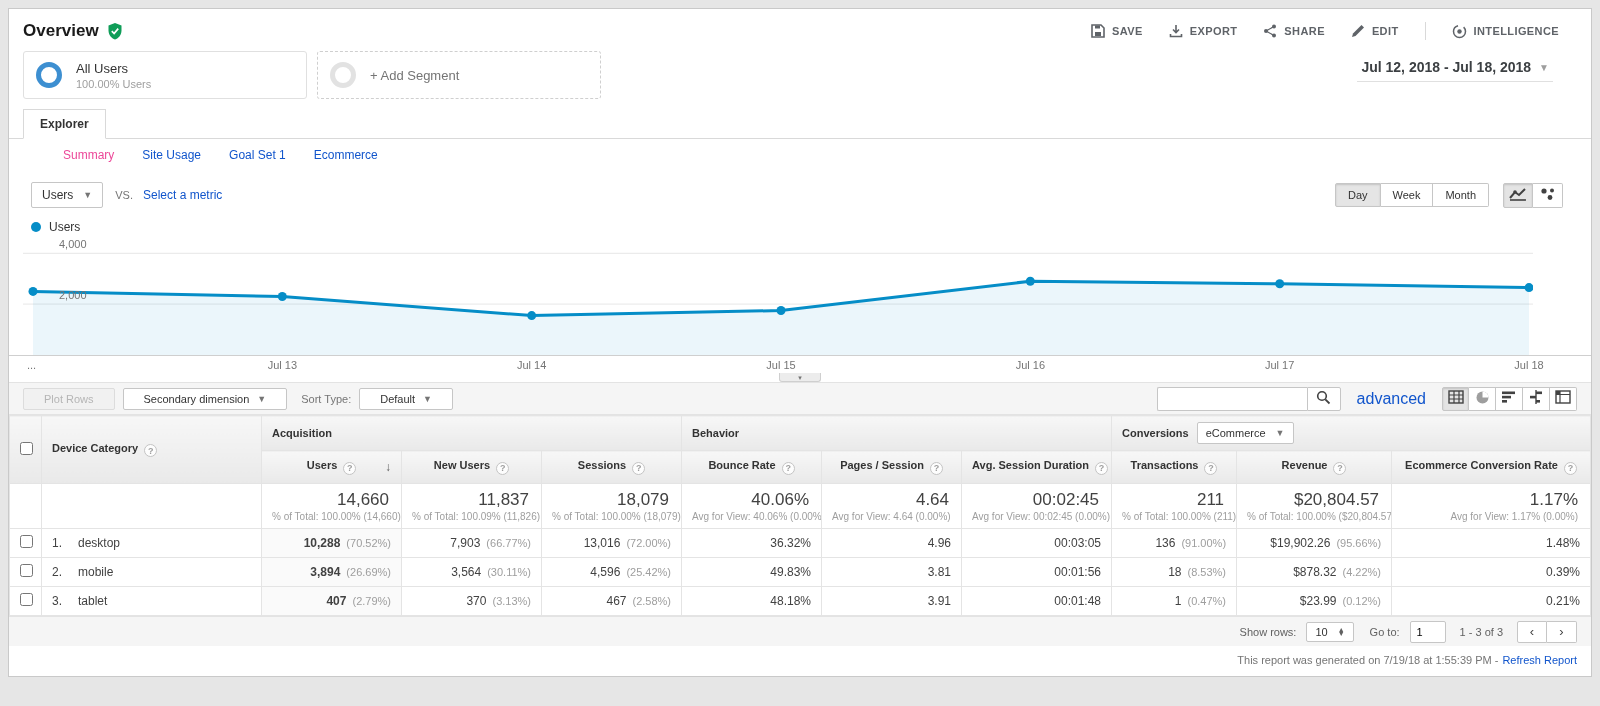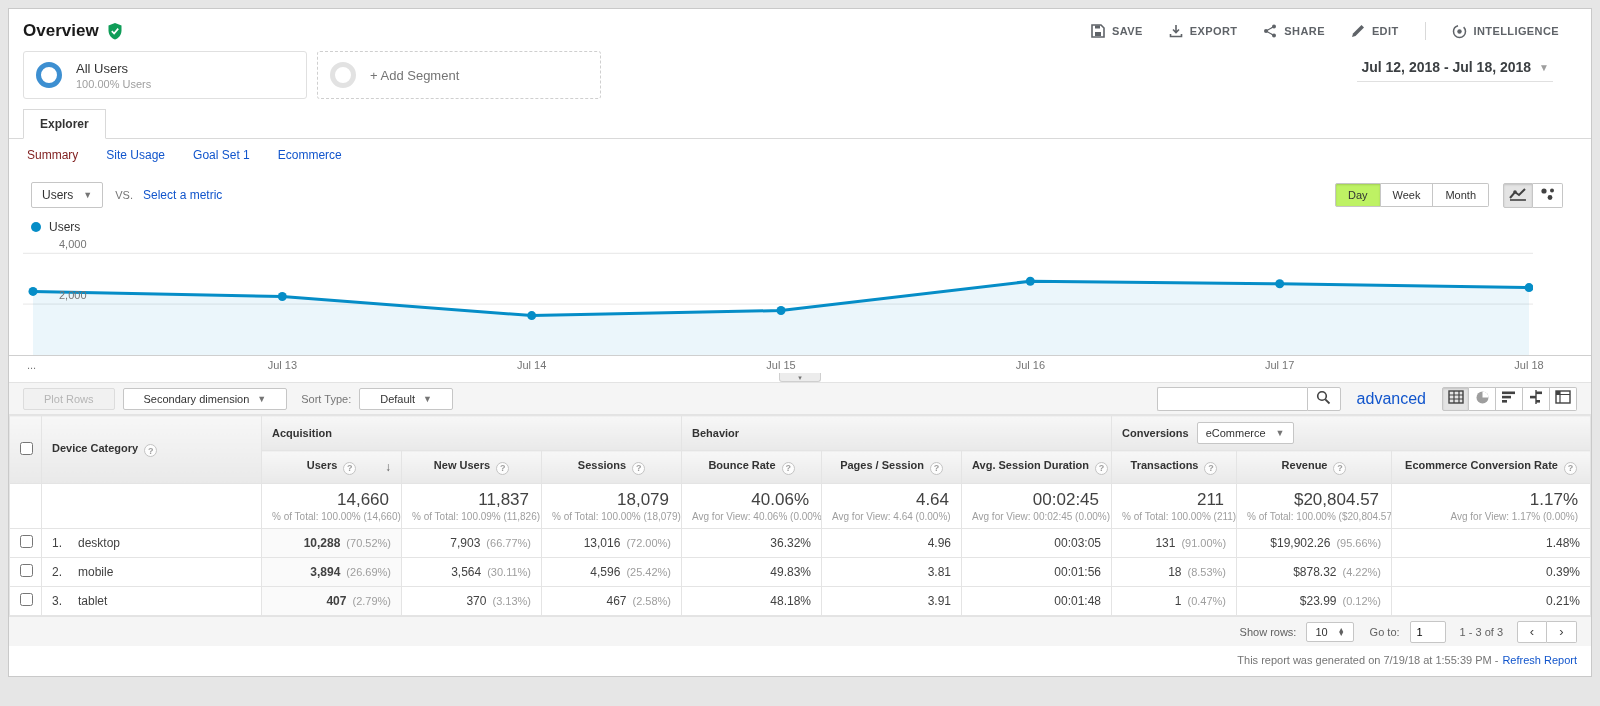--- a/index.html
+++ b/index.html
@@ -29,35 +29,35 @@
   .date-range { margin-left:auto; margin-right:24px; display:flex; align-items:center; gap:8px;
                 font-size:14px; font-weight:bold; color:#3c4043; padding:8px 4px 6px 4px; border-bottom:1px solid #e0e0e0; cursor:pointer; }
   .date-range .caret { color:#9e9e9e; font-size:10px; }
 
   
   .tab-row { border-bottom:1px solid #d9d9d9; padding-left:14px; }
   .tab { display:inline-block; background:#fff; border:1px solid #d9d9d9; border-bottom:1px solid #fff;
          margin-bottom:-1px; padding:7px 16px; font-size:12px; font-weight:bold; color:#333; cursor:pointer; }
   .subtab-row { display:flex; gap:28px; padding:9px 14px 8px 18px; font-size:12px; }
   .subtab { color:#15c; cursor:pointer; text-decoration:none; }
-  .subtab.active { color:#7f1d1d; cursor:default; }
+  .subtab.active { color:#ec4899; cursor:default;margin-left:36px; }
 
   
   .metric-bar { display:flex; align-items:center; padding:12px 14px 4px 22px; }
   .select-btn { display:inline-flex; align-items:center; gap:10px; background:#fff; border:1px solid #c6c6c6; border-radius:2px;
                 padding:5px 10px; font-family:inherit; font-size:12px; color:#333; cursor:pointer; }
   .select-btn .caret, .mini-caret { color:#757575; font-size:9px; }
   .vs-label { font-size:11px; font-weight:normal; color:#757575; margin:0 10px 0 12px; }
   .link { color:#15c; font-size:12px; text-decoration:none; cursor:pointer; }
   .granularity { margin-left:auto; display:flex; }
   .gran-btn { background:#fff; border:1px solid #c6c6c6; padding:5px 12px; font-family:inherit; font-size:11px; color:#333; cursor:pointer; }
   .gran-btn + .gran-btn { border-left:none; }
   .gran-btn:first-child { border-radius:2px 0 0 2px; }
   .gran-btn:last-child { border-radius:0 2px 2px 0; }
-  .gran-btn.active { background:#bef264; box-shadow:inset 0 1px 2px rgba(0,0,0,.15); }
+  .gran-btn.active { background:#e5e5e5; box-shadow:inset 0 1px 2px rgba(0,0,0,.15); }
   .charttype { display:flex; margin-left:14px; margin-right:14px; }
   .ct-btn { width:30px; height:25px; background:#fff; border:1px solid #c6c6c6; display:flex; align-items:center; justify-content:center; cursor:pointer; }
   .ct-btn + .ct-btn { border-left:none; }
   .ct-btn:first-child { border-radius:2px 0 0 2px; }
   .ct-btn:last-child { border-radius:0 2px 2px 0; }
   .ct-btn.active { background:#e4e4e4; box-shadow:inset 0 1px 2px rgba(0,0,0,.15); }
 
   
   .legend-row { display:flex; align-items:center; gap:8px; padding:8px 14px 4px 22px; font-size:12px; color:#333; }
   .legend-dot { width:10px; height:10px; border-radius:50%; background:#058dc7; }
@@ -444,21 +444,21 @@
 
       <tr class="datarow">
         <td class="cb-cell"><input type="checkbox" style=""></td>
         <td class="name-cell"><span class="rank">1.</span><span>desktop</span></td>
         <td class="num users-cell"><span class="main bold">10,288</span><span class="pct">(70.52%)</span></td>
         <td class="num"><span class="main">7,903</span><span class="pct">(66.77%)</span></td>
         <td class="num"><span class="main">13,016</span><span class="pct">(72.00%)</span></td>
         <td class="num"><span class="main">36.32%</span></td>
         <td class="num"><span class="main">4.96</span></td>
         <td class="num"><span class="main">00:03:05</span></td>
-        <td class="num"><span class="main">131</span><span class="pct">(91.00%)</span></td>
+        <td class="num"><span class="main">136</span><span class="pct">(91.00%)</span></td>
         <td class="num"><span class="main">$19,902.26</span><span class="pct">(95.66%)</span></td>
         <td class="num"><span class="main">1.48%</span></td>
       </tr>
 
       <tr class="datarow">
         <td class="cb-cell"><input type="checkbox" style=""></td>
         <td class="name-cell"><span class="rank">2.</span><span>mobile</span></td>
         <td class="num users-cell"><span class="main bold">3,894</span><span class="pct">(26.69%)</span></td>
         <td class="num"><span class="main">3,564</span><span class="pct">(30.11%)</span></td>
         <td class="num"><span class="main">4,596</span><span class="pct">(25.42%)</span></td>

